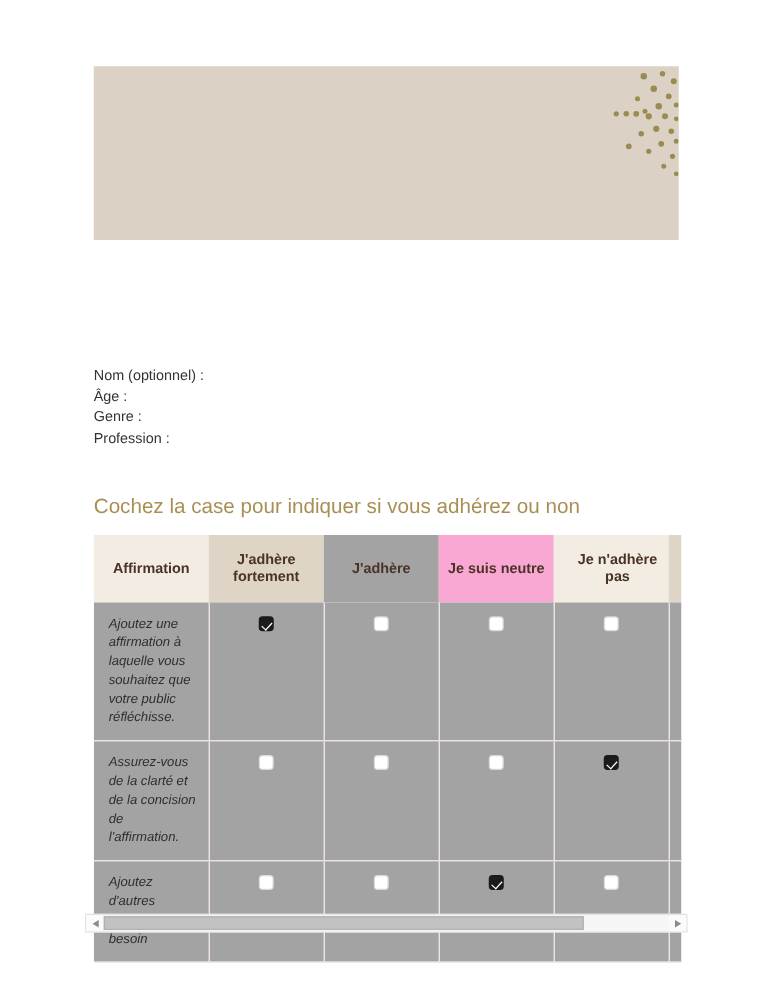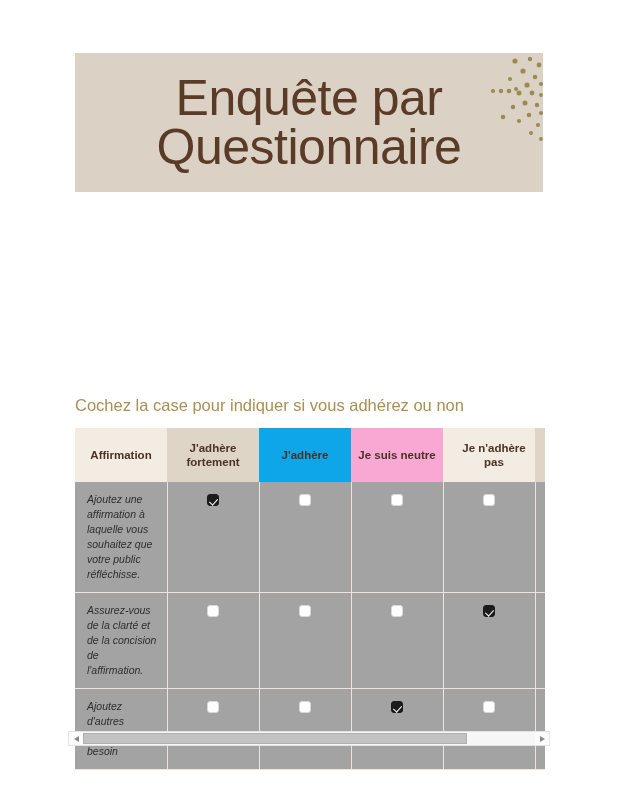--- a/index.html
+++ b/index.html
@@ -217,22 +217,20 @@
   }
   .arrow.left  { border-right: 5px solid #8a8a8a; }
   .arrow.right { border-left: 5px solid #8a8a8a; }
 </style>
 </head>
 <body>
 
 <div class="page">
 
   <div class="banner" style="background: rgb(219, 210, 197);">
-    <div class="banner-title" style="color: rgb(90, 59, 39);">Enquête par
-Questionnaire</div>
     <svg class="dots" viewBox="0 0 90 100">
       <g fill="#9a8b52">
         <circle cx="62" cy="8" r="2.6" fill="#9a8b52"></circle>
         <circle cx="77" cy="6" r="2.2" fill="#9a8b52"></circle>
         <circle cx="86" cy="12" r="2.4" fill="#9a8b52"></circle>
         <circle cx="70" cy="18" r="2.6" fill="#9a8b52"></circle>
         <circle cx="82" cy="24" r="2.3" fill="#9a8b52"></circle>
         <circle cx="57" cy="26" r="2.0" fill="#9a8b52"></circle>
         <circle cx="88" cy="31" r="2.0" fill="#9a8b52"></circle>
         <circle cx="74" cy="32" r="2.6" fill="#9a8b52"></circle>
@@ -252,38 +250,44 @@
         <circle cx="66" cy="68" r="2.1" fill="#9a8b52"></circle>
         <circle cx="85" cy="72" r="2.1" fill="#9a8b52"></circle>
         <circle cx="78" cy="80" r="2.0" fill="#9a8b52"></circle>
         <circle cx="88" cy="86" r="1.9" fill="#9a8b52"></circle>
       </g>
     </svg>
   </div>
 
 
 
+  <div class="fields">
+    <div>Nom (optionnel) :</div>
+    <div>Âge :</div>
+    <div>Genre :</div>
+    <div>Profession :</div>
+  </div>
 
   <div class="section-heading" id="h-cochez" style="color: rgb(169, 143, 84); text-align: right;">Cochez la case pour indiquer si vous adhérez ou non</div>
 
   <div class="table-wrap">
     <table class="grid">
       <colgroup>
         <col class="c-aff">
           <col class="c-opt">
           <col class="c-opt">
         <col class="c-opt">
           <col class="c-opt">
           <col class="c-opt">
       </colgroup>
       <thead>
         <tr>
           <th class="hdr-a first" style="background: rgb(242, 236, 227);">Affirmation</th>
           <th class="hdr-b" style="background: rgb(222, 213, 199);">J'adhère fortement</th>
-          <th class="hdr-a" style="background: #0ea5e9;">J'adhère</th>
+          <th class="hdr-a" style="background: #a3a3a3;">J'adhère</th>
           <th class="hdr-b" style="background: #f9a8d4;">Je suis neutre</th>
           <th class="hdr-a" style="background: rgb(242, 236, 227); padding-left: 16px;">Je n'adhère pas</th>
           <th class="hdr-b" style="background: rgb(222, 213, 199);">Je n'adhère vraiment pas</th>
         </tr>
       </thead>
       <tbody>
         <tr class="r1">
           <td class="stmt">Ajoutez une affirmation à laquelle vous souhaitez que votre public réfléchisse.</td>
           <td class="opt"><span class="cbox on"></span></td>
           <td class="opt"><span class="cbox"></span></td>

